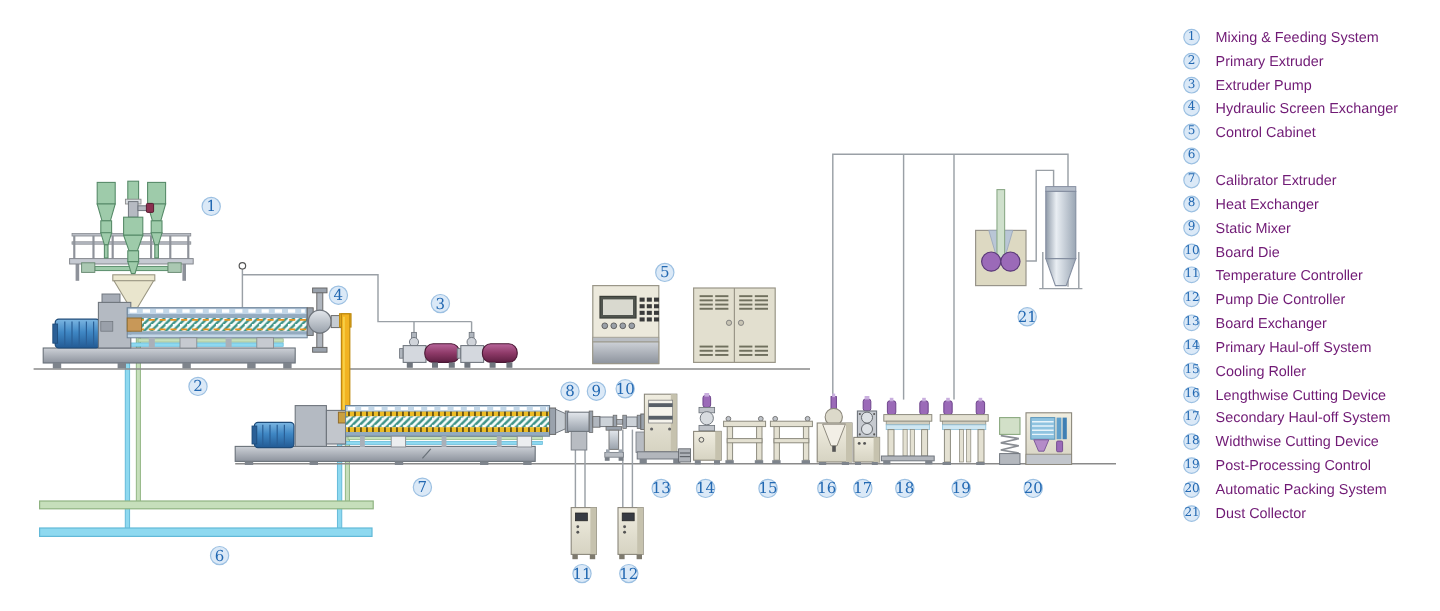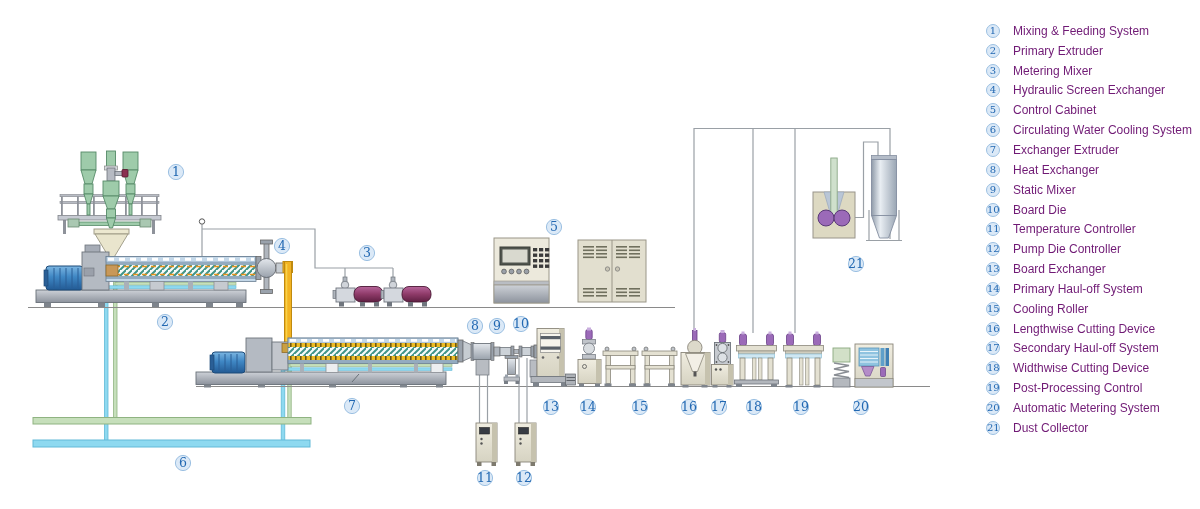--- a/index.html
+++ b/index.html
@@ -618,37 +618,36 @@
       <div class="lrow">
         <span class="lbadge">1</span>
         <span class="llabel">Mixing &amp; Feeding System</span>
       </div>
       <div class="lrow">
         <span class="lbadge">2</span>
         <span class="llabel">Primary Extruder</span>
       </div>
       <div class="lrow">
         <span class="lbadge">3</span>
-        <span class="llabel">Metering Mixer</span>
+        <span class="llabel">Extruder Pump</span>
       </div>
       <div class="lrow">
         <span class="lbadge">4</span>
         <span class="llabel">Hydraulic Screen Exchanger</span>
       </div>
       <div class="lrow">
         <span class="lbadge">5</span>
         <span class="llabel">Control Cabinet</span>
       </div>
       <div class="lrow">
         <span class="lbadge">6</span>
-        <span class="llabel">Circulating Water Cooling System</span>
       </div>
       <div class="lrow">
         <span class="lbadge">7</span>
-        <span class="llabel">Exchanger Extruder</span>
+        <span class="llabel">Calibrator Extruder</span>
       </div>
       <div class="lrow">
         <span class="lbadge">8</span>
         <span class="llabel">Heat Exchanger</span>
       </div>
       <div class="lrow">
         <span class="lbadge">9</span>
         <span class="llabel">Static Mixer</span>
       </div>
       <div class="lrow">
@@ -686,21 +685,21 @@
       <div class="lrow">
         <span class="lbadge">18</span>
         <span class="llabel">Widthwise Cutting Device</span>
       </div>
       <div class="lrow">
         <span class="lbadge">19</span>
         <span class="llabel">Post-Processing Control</span>
       </div>
       <div class="lrow">
         <span class="lbadge">20</span>
-        <span class="llabel">Automatic Metering System</span>
+        <span class="llabel">Automatic Packing System</span>
       </div>
       <div class="lrow">
         <span class="lbadge">21</span>
         <span class="llabel">Dust Collector</span>
       </div>
     </div>
 
 </div>
 
 </body></html>

